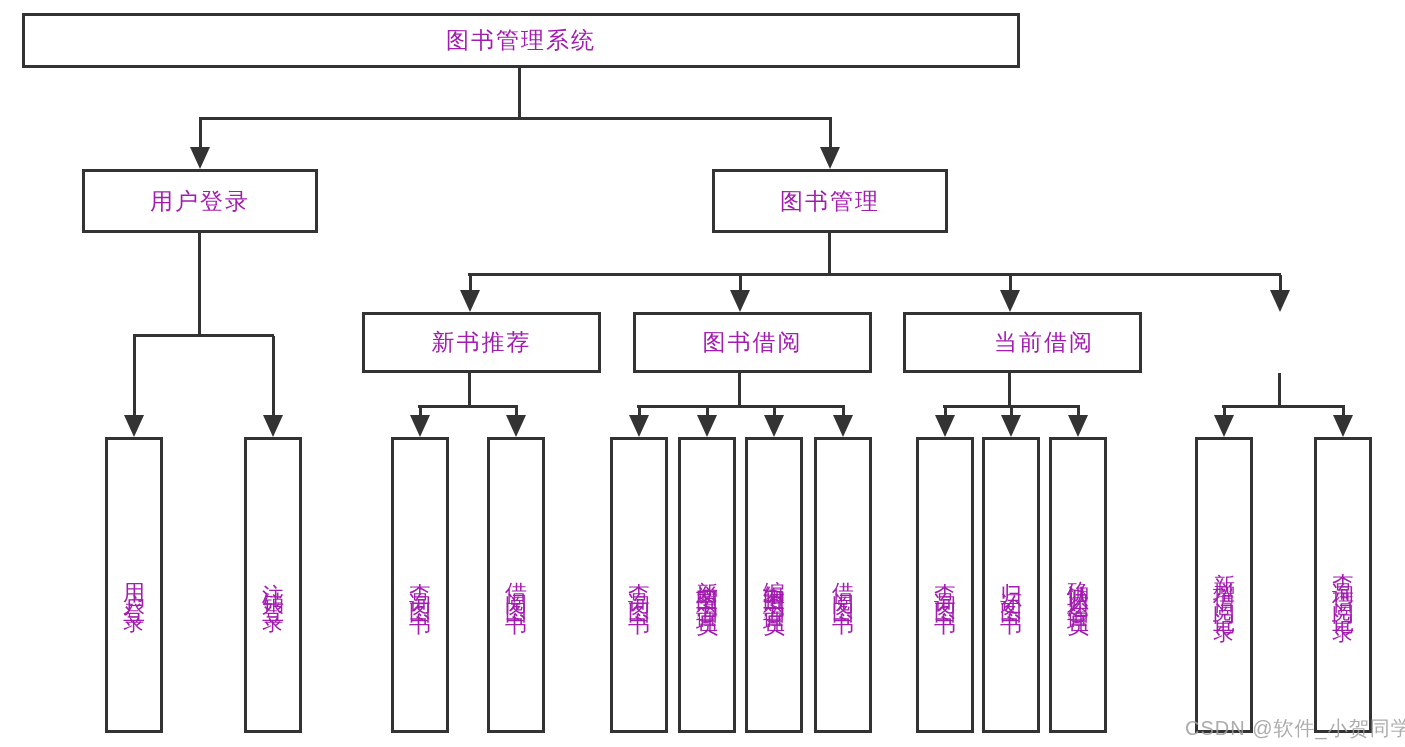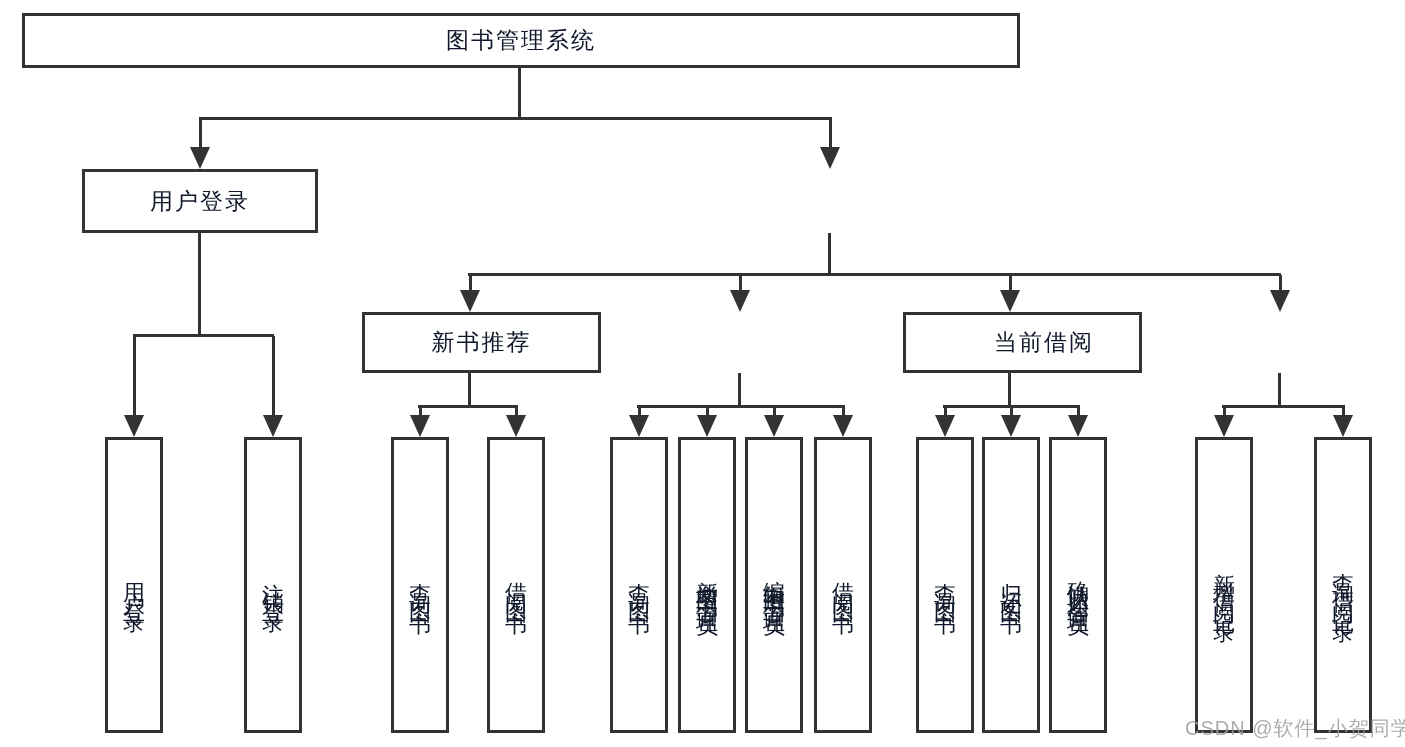--- a/index.html
+++ b/index.html
@@ -20,21 +20,21 @@
     left:-1.5px; top:calc(-22px - var(--stub));
     width:3px; height:var(--stub);
     background:#333333;
   }
 
   
   .box {
     position:absolute; background:#ffffff;
     border:3px solid #333333; box-sizing:border-box;
     display:flex; align-items:center; justify-content:center;
-    color:#0f172a;
+    color:#a21caf;
   }
   .lv1 { left:22px; top:13px; width:998px; height:55px; font-size:23px; letter-spacing:2px; }
   .lv2 { top:169px; width:236px; height:64px; font-size:23px; letter-spacing:2px; }
   .lv3 { top:312px; width:239px; height:61px; font-size:23px; letter-spacing:2px; }
   .leaf { top:437px; width:58px; height:296px; font-size:22px; }
   .leaf span {
     writing-mode:vertical-rl; text-orientation:mixed;
     letter-spacing:10px; line-height:1; white-space:nowrap;
   }
   .leaf.tight span { letter-spacing:5px; }
@@ -90,23 +90,29 @@
   <div class="arrow" style="left:1214px; top:415px; --stub:8px;"></div>
   <div class="arrow" style="left:1333px; top:415px; --stub:8px;"></div>
 
   <div class="box lv1">
     <span>图书管理系统</span>
   </div>
 
   <div class="box lv2" style="left:82px;">
     <span>用户登录</span>
   </div>
+  <div class="box lv2" style="left:712px;">
+    <span>图书管理</span>
+  </div>
 
   <div class="box lv3" style="left:362px;">
     <span>新书推荐</span>
+  </div>
+  <div class="box lv3" style="left:633px;">
+    <span>图书借阅</span>
   </div>
   <div class="box lv3" style="left:903px;padding-left:43px;">
     <span>当前借阅</span>
   </div>
 
   <div class="box leaf" style="left:105px;">
     <span>用户登录</span>
   </div>
   <div class="box leaf" style="left:244px;">
     <span>注销登录</span>

